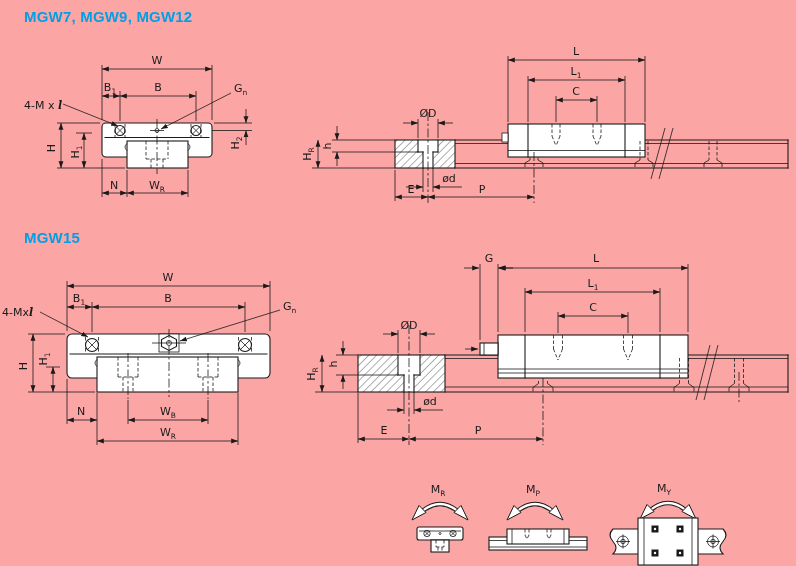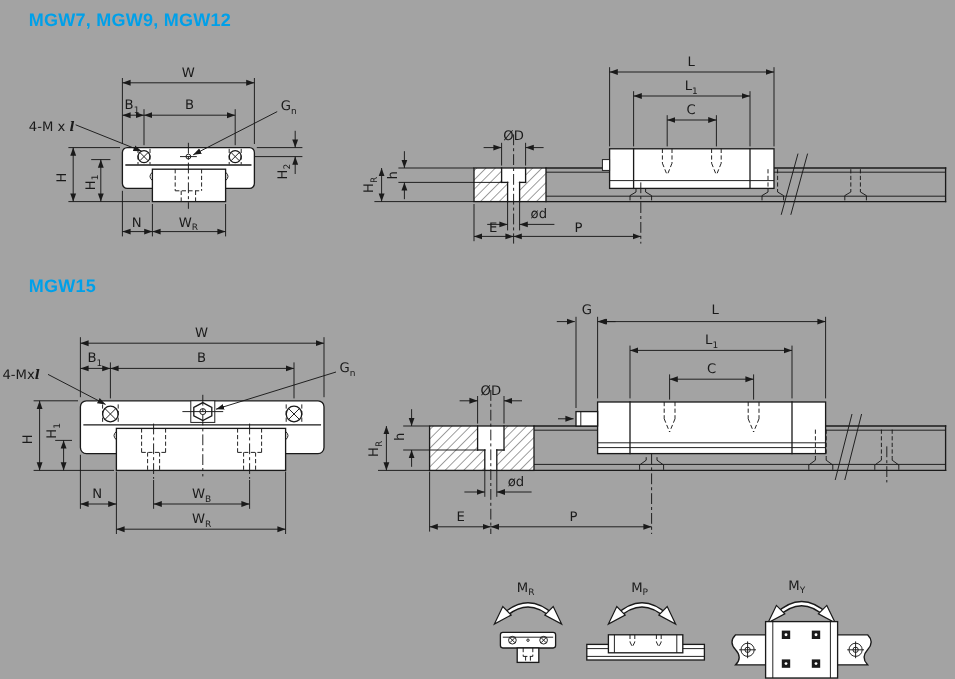--- a/index.html
+++ b/index.html
@@ -1,16 +1,16 @@
 <!DOCTYPE html>
 <html><head>
 <meta charset="utf-8">
 <style>
   html,body{margin:0;padding:0;background:#fff;}
-  .canvas{position:relative;width:796px;height:566px;background:#a3a3a3;overflow:hidden;}
+  .canvas{position:relative;width:796px;height:566px;background:#fca5a5;overflow:hidden;}
   svg text{font-family:"DejaVu Sans","Liberation Sans",sans-serif;font-size:11px;fill:#1A1A1A;}
   svg .sub{font-size:7.5px;}
   svg .scr{font-style:italic;font-weight:bold;font-family:"DejaVu Serif",serif;}
   svg .ttl{font-family:"Liberation Sans","DejaVu Sans",sans-serif;font-weight:bold;font-size:15px;fill:#00A0E9;letter-spacing:.2px;}
   .ln{stroke:#1A1A1A;stroke-width:1.1;fill:none;stroke-linecap:square;}
   .thin{stroke:#1A1A1A;stroke-width:.8;fill:none;}
   .dim{stroke:#1A1A1A;stroke-width:.8;fill:none;}
   .dsh{stroke-dasharray:3.5 2;}
   .cl{stroke-dasharray:9 2.5 2.5 2.5;}
   .wfill{fill:#fff;}

